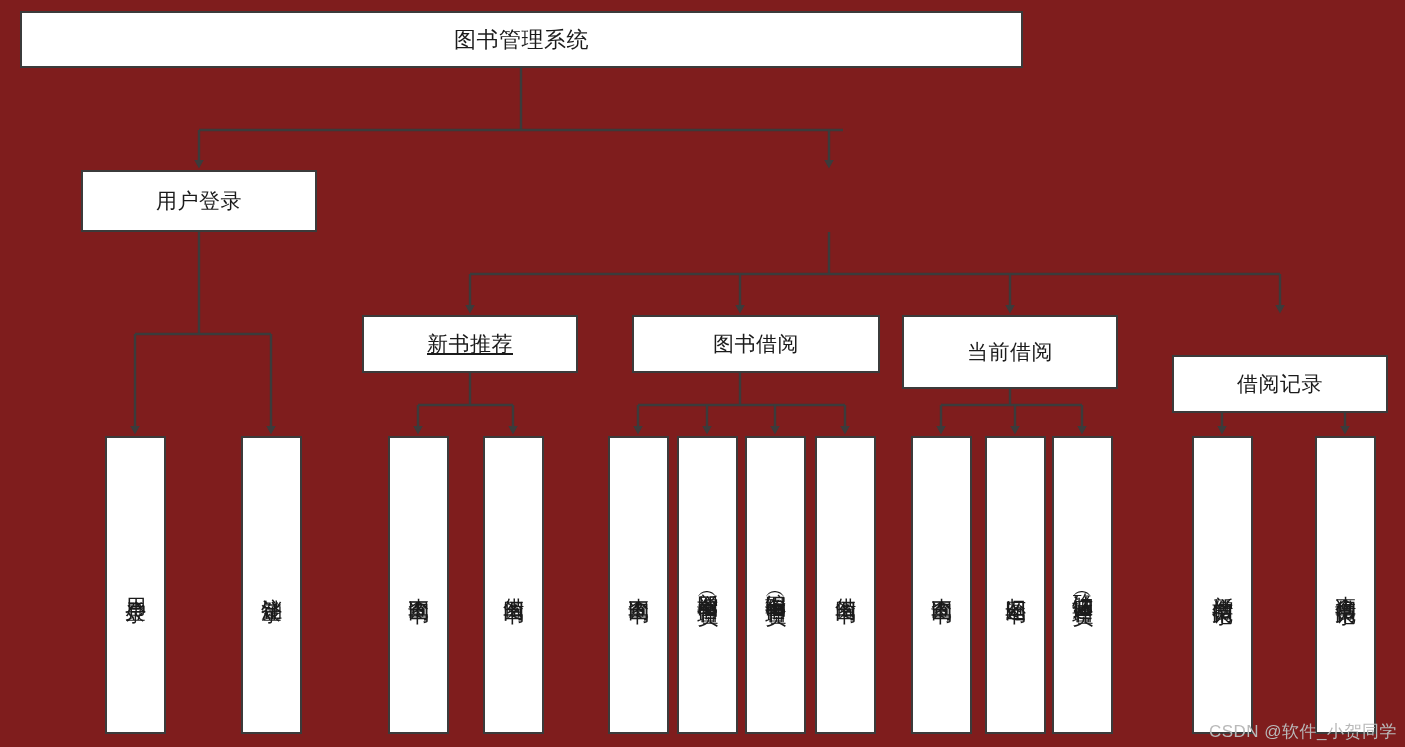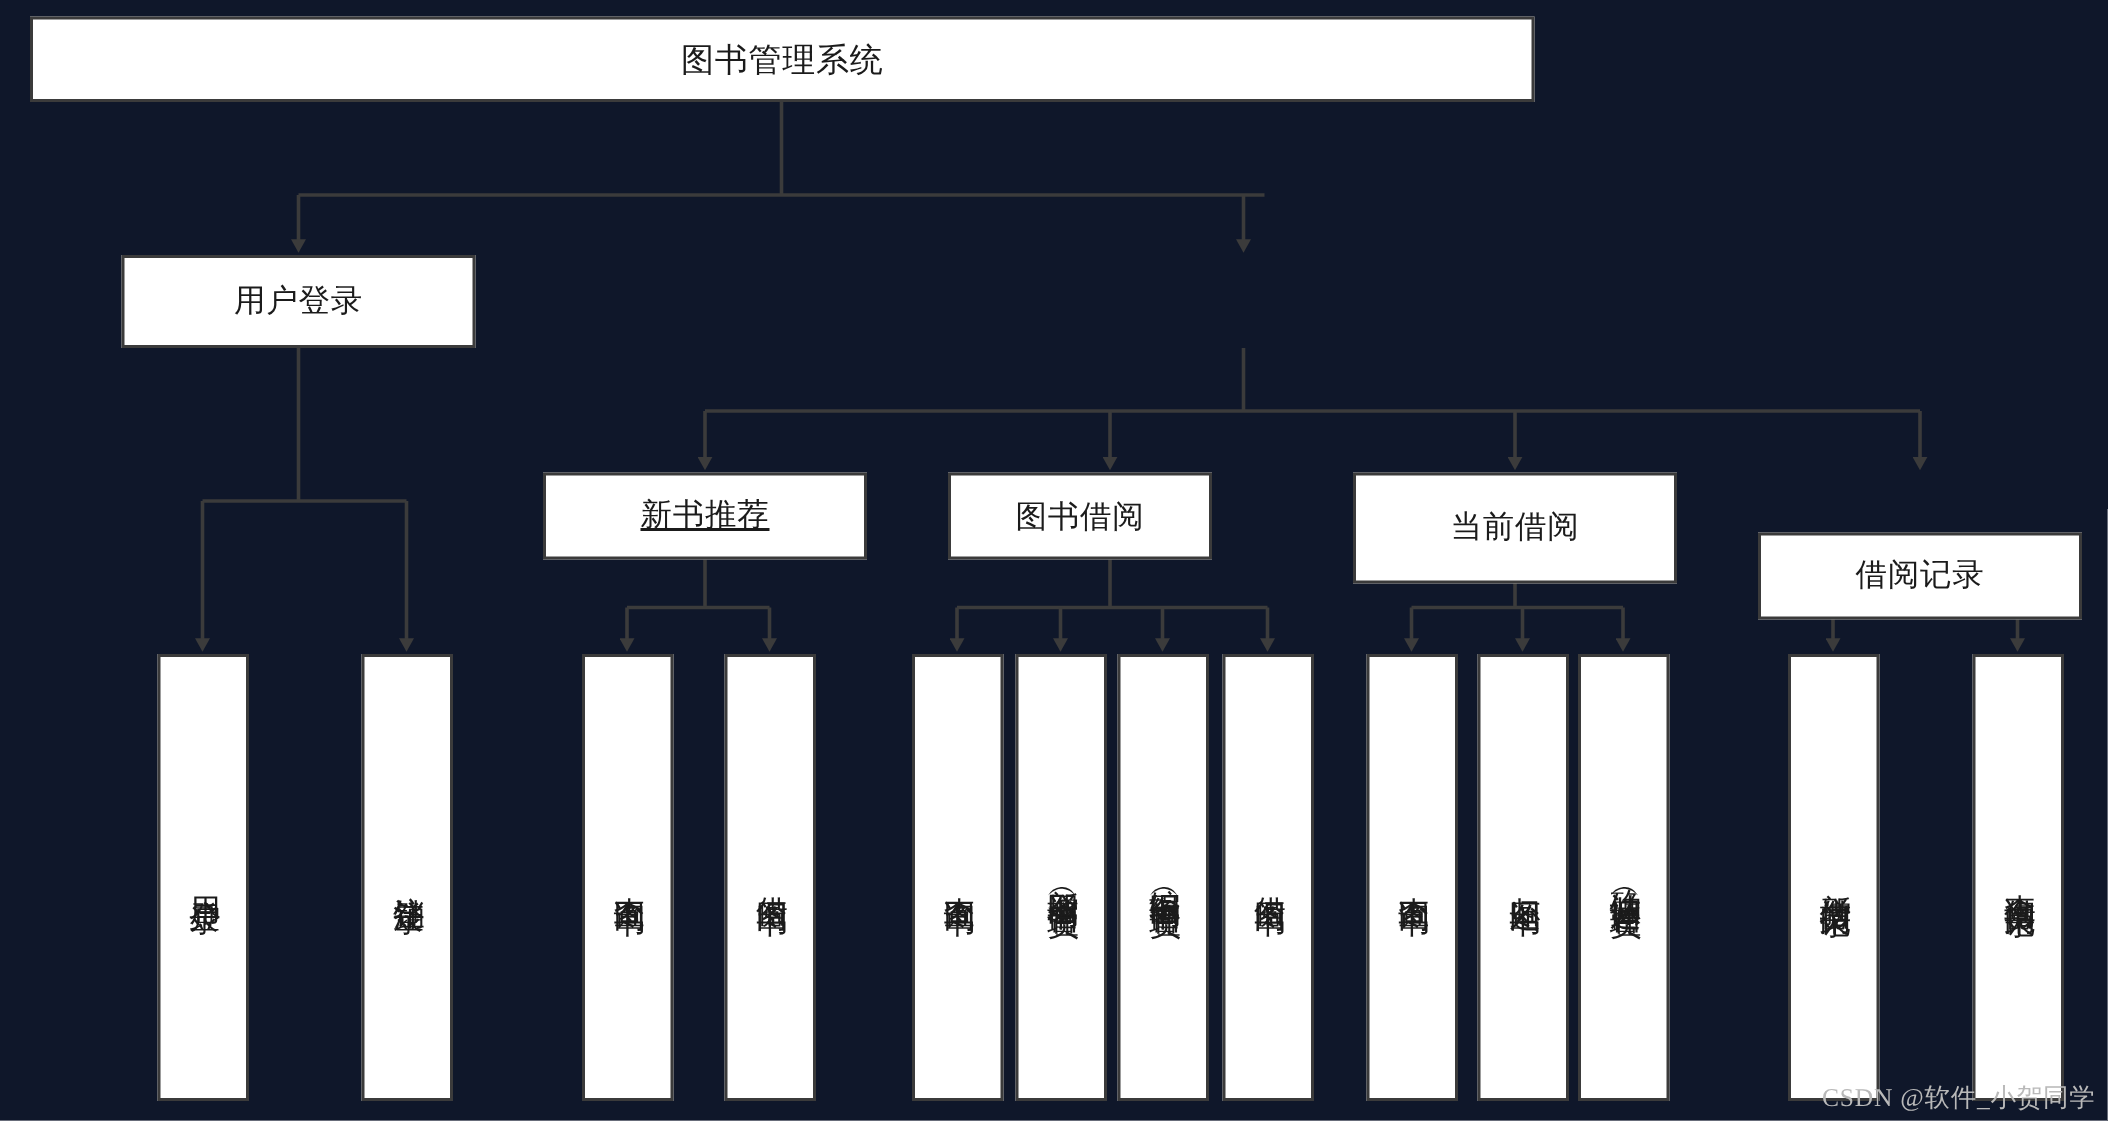--- a/index.html
+++ b/index.html
@@ -11,21 +11,21 @@
   body {
     width: 1405px;
     height: 747px;
     font-family: "Liberation Sans", "DejaVu Sans", sans-serif;
     overflow: hidden;
   }
   #diagram-root {
     position: relative;
     width: 1405px;
     height: 747px;
-    background: #0f172a;
+    background: #7f1d1d;
   }
   svg.wires {
     position: absolute;
     left: 0;
     top: 0;
     width: 1405px;
     height: 747px;
     pointer-events: none;
   }
   .node {
@@ -65,21 +65,21 @@
     max-height: 286px;
   }
   .watermark {
     position: absolute;
     right: 8px;
     bottom: 4px;
     font-size: 17px;
     color: #b9b9b9;
     letter-spacing: 0.5px;
     white-space: nowrap;
-    font-family: Liberation Serif, serif;
+    font-family: Liberation Sans, sans-serif;
     text-align: center;
   }
 </style>
 </head>
 <body>
 
 <div id="diagram-root">
 
   <svg class="wires" viewBox="0 0 1405 747" xmlns="http://www.w3.org/2000/svg">
     <defs>
@@ -135,21 +135,21 @@
     <span class="node-label">图书管理系统</span>
   </div>
 
   <div class="node horiz" style="left:81px; top:170px; width:236px; height:62px;">
     <span class="node-label">用户登录</span>
   </div>
 
   <div class="node horiz" style="left:362px; top:315px; width:216px; height:58px;text-decoration:underline;">
     <span class="node-label">新书推荐</span>
   </div>
-  <div class="node horiz" style="left:632px; top:315px; width:176px; height:58px;font-family:Liberation Serif, serif;">
+  <div class="node horiz" style="left:632px; top:315px; width:248px; height:58px;">
     <span class="node-label">图书借阅</span>
   </div>
   <div class="node horiz" style="left:902px; top:315px; width:216px; height:74px;">
     <span class="node-label">当前借阅</span>
   </div>
   <div class="node horiz" style="left:1172px; top:315px; width:216px; height:58px;margin-top:40px;">
     <span class="node-label">借阅记录</span>
   </div>
 
   <div class="node vert" style="left:105px; top:436px; width:61px; height:298px;">

